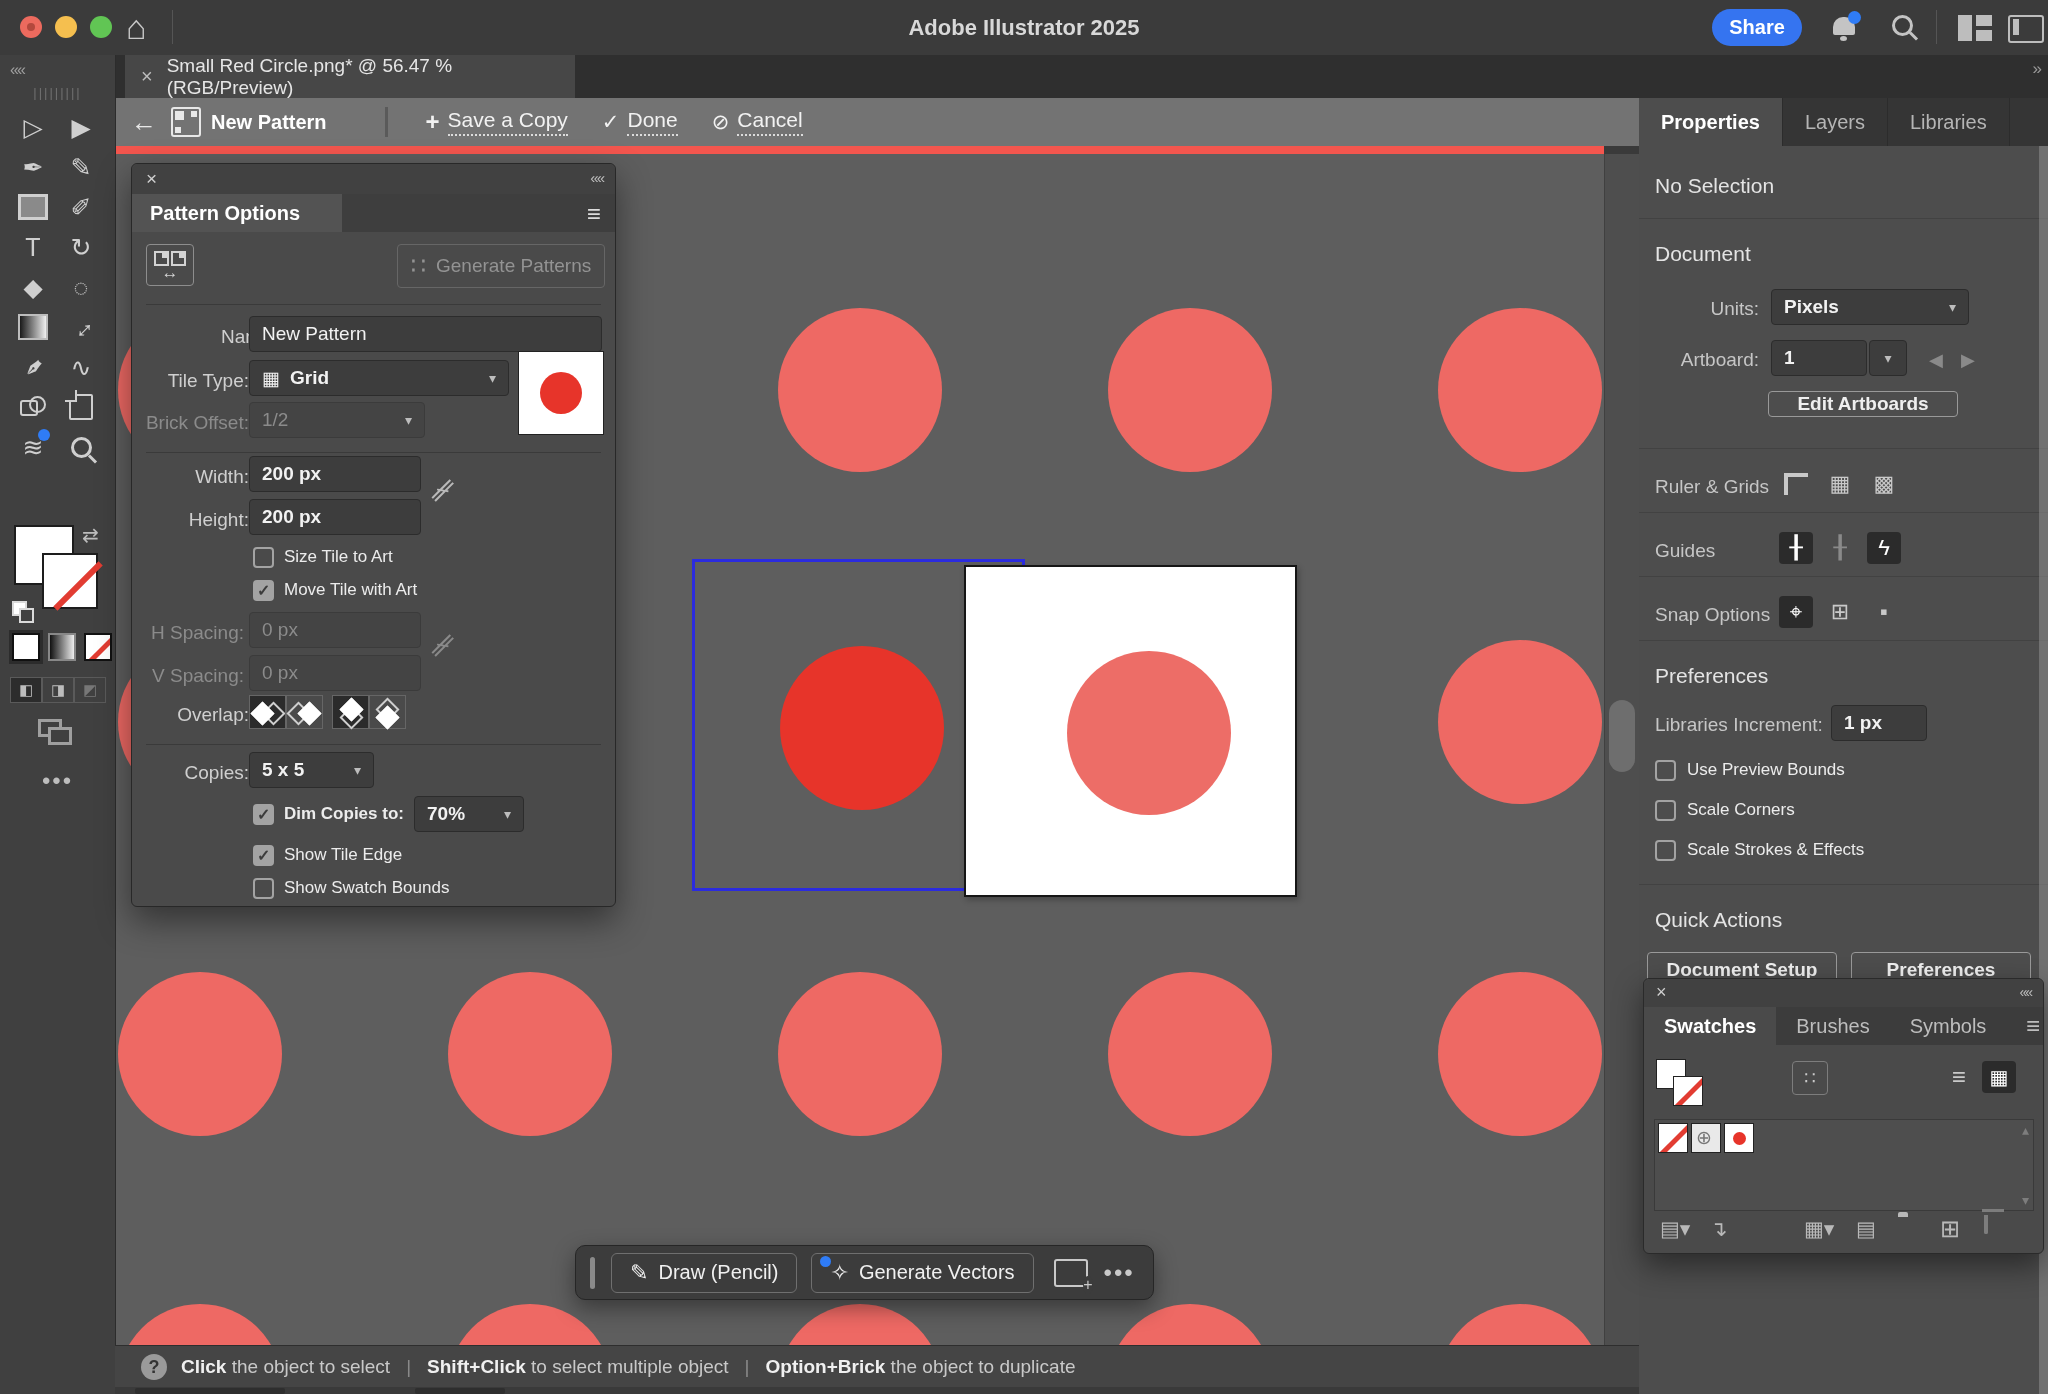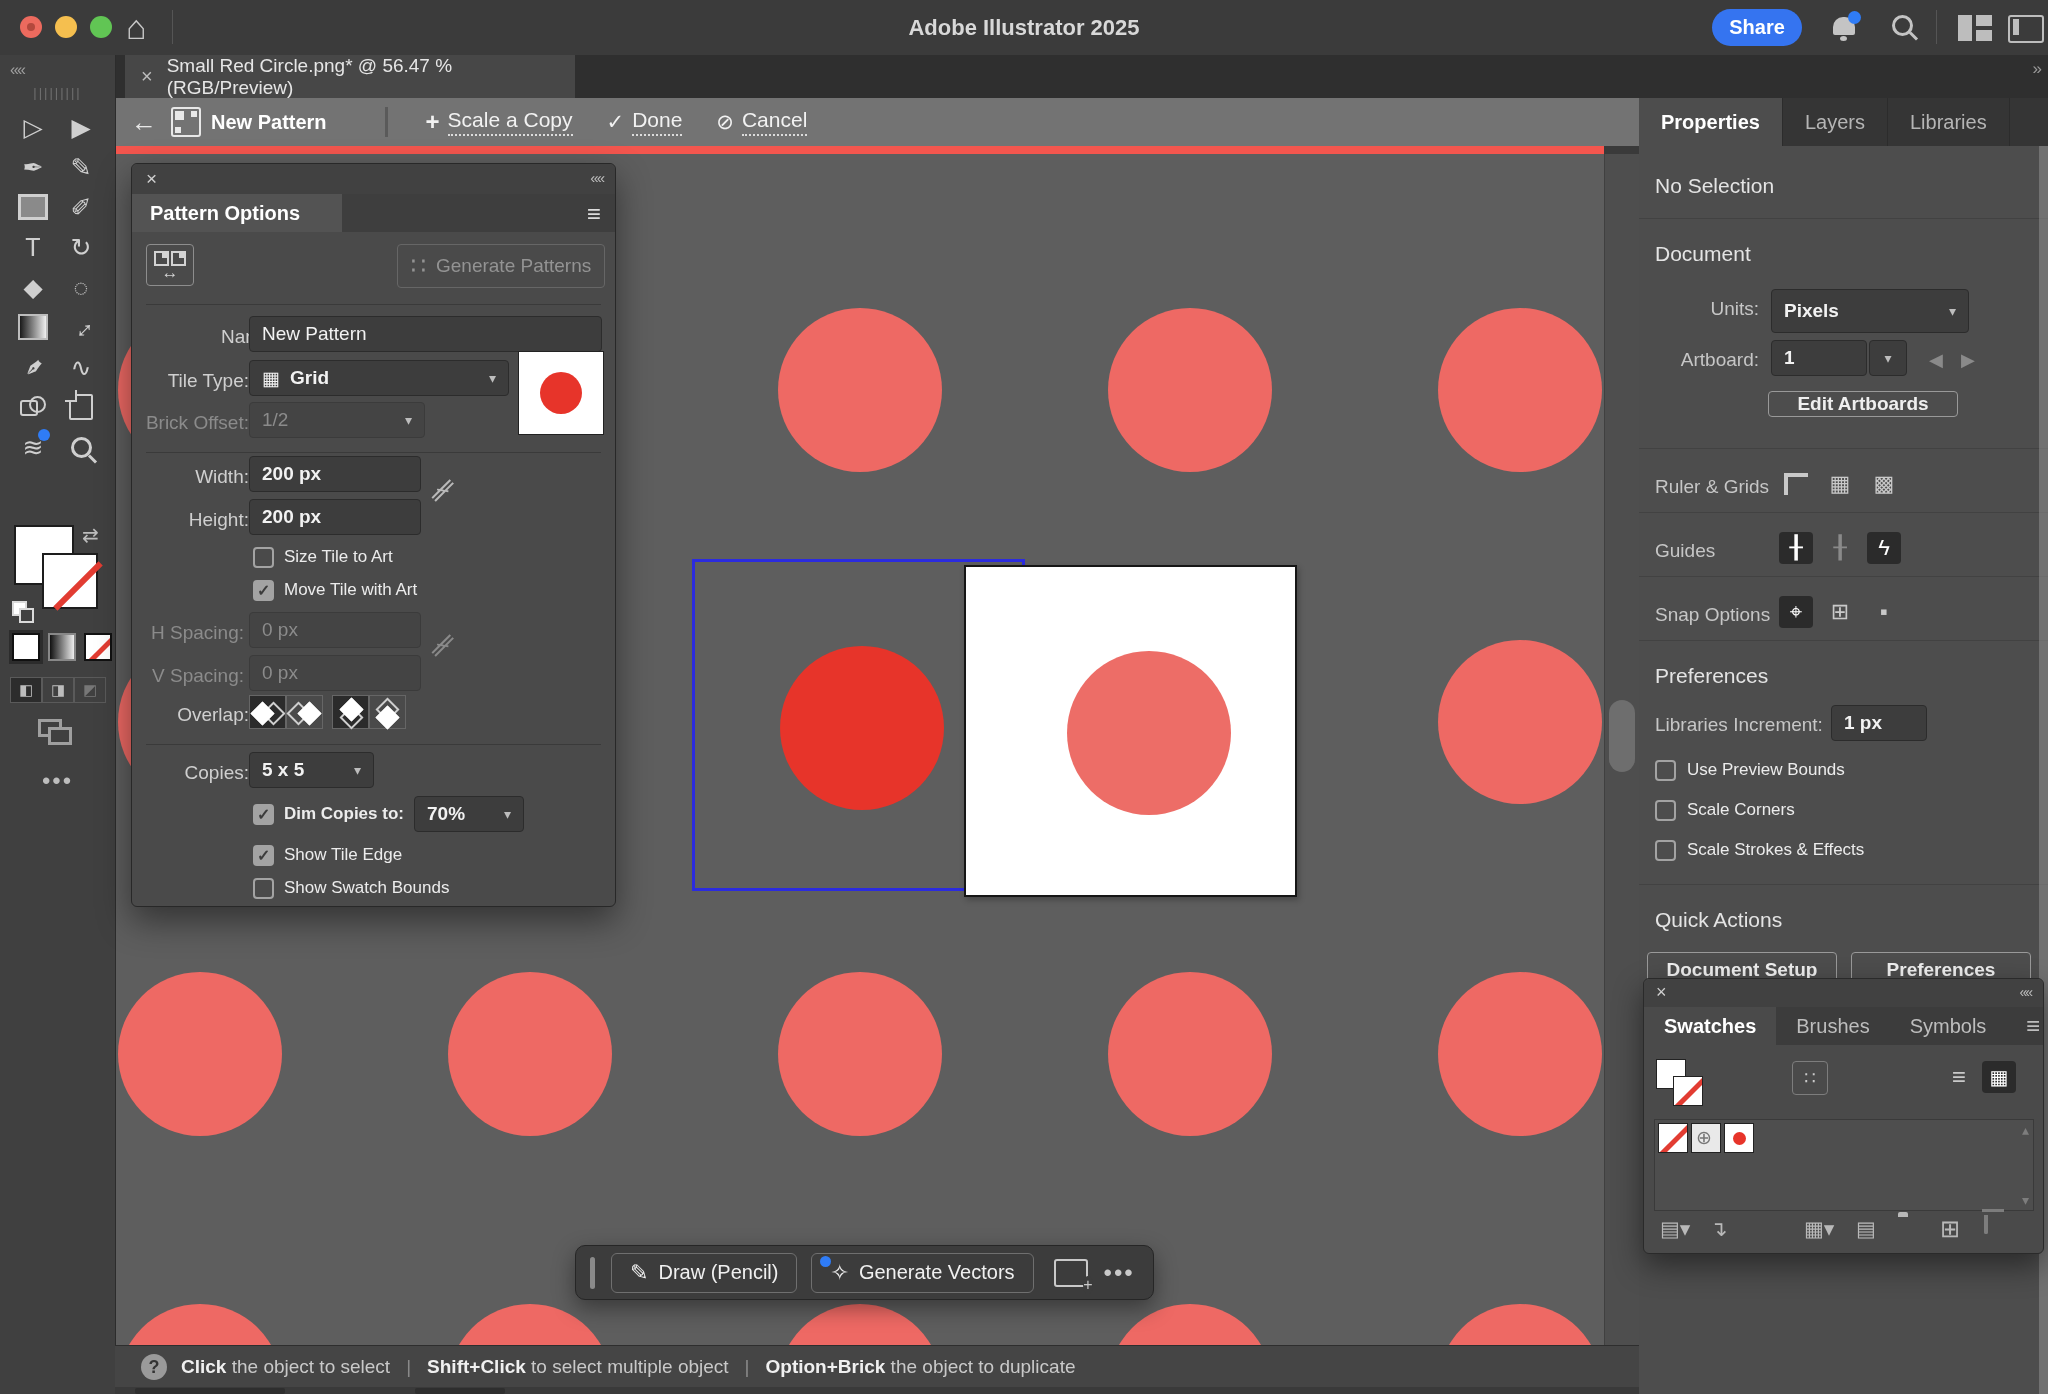--- a/index.html
+++ b/index.html
@@ -224,21 +224,21 @@
   <span class="back" data-name="exit-pattern-mode-icon">←</span>
   <span class="pat-ic" data-name="pattern-icon">
     <b style="left:2px;top:2px"></b>
       <b style="right:2px;top:2px;width:6px;height:6px"></b>
       <b style="left:2px;bottom:2px;width:6px;height:6px"></b>
   </span>
   <span class="pname" data-name="pattern-name-label">New Pattern</span>
   <span class="sep" data-name="divider"></span>
   <span class="pb-act" data-name="save-a-copy-button">
     <span data-name="plus-icon" style="font-size:24px;font-weight:bold">+</span>
-    <u>Scale a Copy</u>
+    <u>Save a Copy</u>
     </span>
   <span class="pb-act" data-name="done-button">
     <span data-name="check-icon">✓</span>
     <u>Done</u>
     </span>
   <span class="pb-act" data-name="cancel-button">
     <span data-name="cancel-icon">⊘</span>
     <u>Cancel</u>
     </span>
 </div>
@@ -490,21 +490,21 @@
   <span class="cb" style="left:121px;top:714px" data-name="show-swatch-bounds-checkbox"></span>
   <span class="cblabel" style="left:152px;top:714px" data-name="show-swatch-bounds-label">Show Swatch Bounds</span>
 </div>
 
 <div id="props" class="abs" data-name="properties-panel">
   <span class="sect-h" style="left:16px;top:28px" data-name="no-selection-label">No Selection</span>
   <div class="hdiv" style="top:72px"></div>
   <span class="sect-h" style="left:16px;top:96px" data-name="document-section-header">Document</span>
 
   <span class="rlabel" style="left:40px;top:152px;width:80px" data-name="units-label">Units:</span>
-  <div class="field" style="left:132px;top:143px;width:198px;height:44px" data-name="units-select">
+  <div class="field" style="left:132px;top:143px;width:198px;height:36px" data-name="units-select">
     <span style="font-weight:bold">Pixels</span>
     <span class="chev" data-name="chevron-down-icon">▾</span>
     </div>
 
   <span class="rlabel" style="left:26px;top:203px;width:94px" data-name="artboard-label">Artboard:</span>
   <div class="field" style="left:132px;top:194px;width:96px;height:36px" data-name="artboard-value">
     <span style="font-weight:bold">1</span>
     </div>
   <div class="field" style="left:230px;top:194px;width:38px;height:36px;justify-content:center" data-name="artboard-dropdown-button">
     <span class="chev" style="margin:0" data-name="chevron-down-icon">▾</span>

